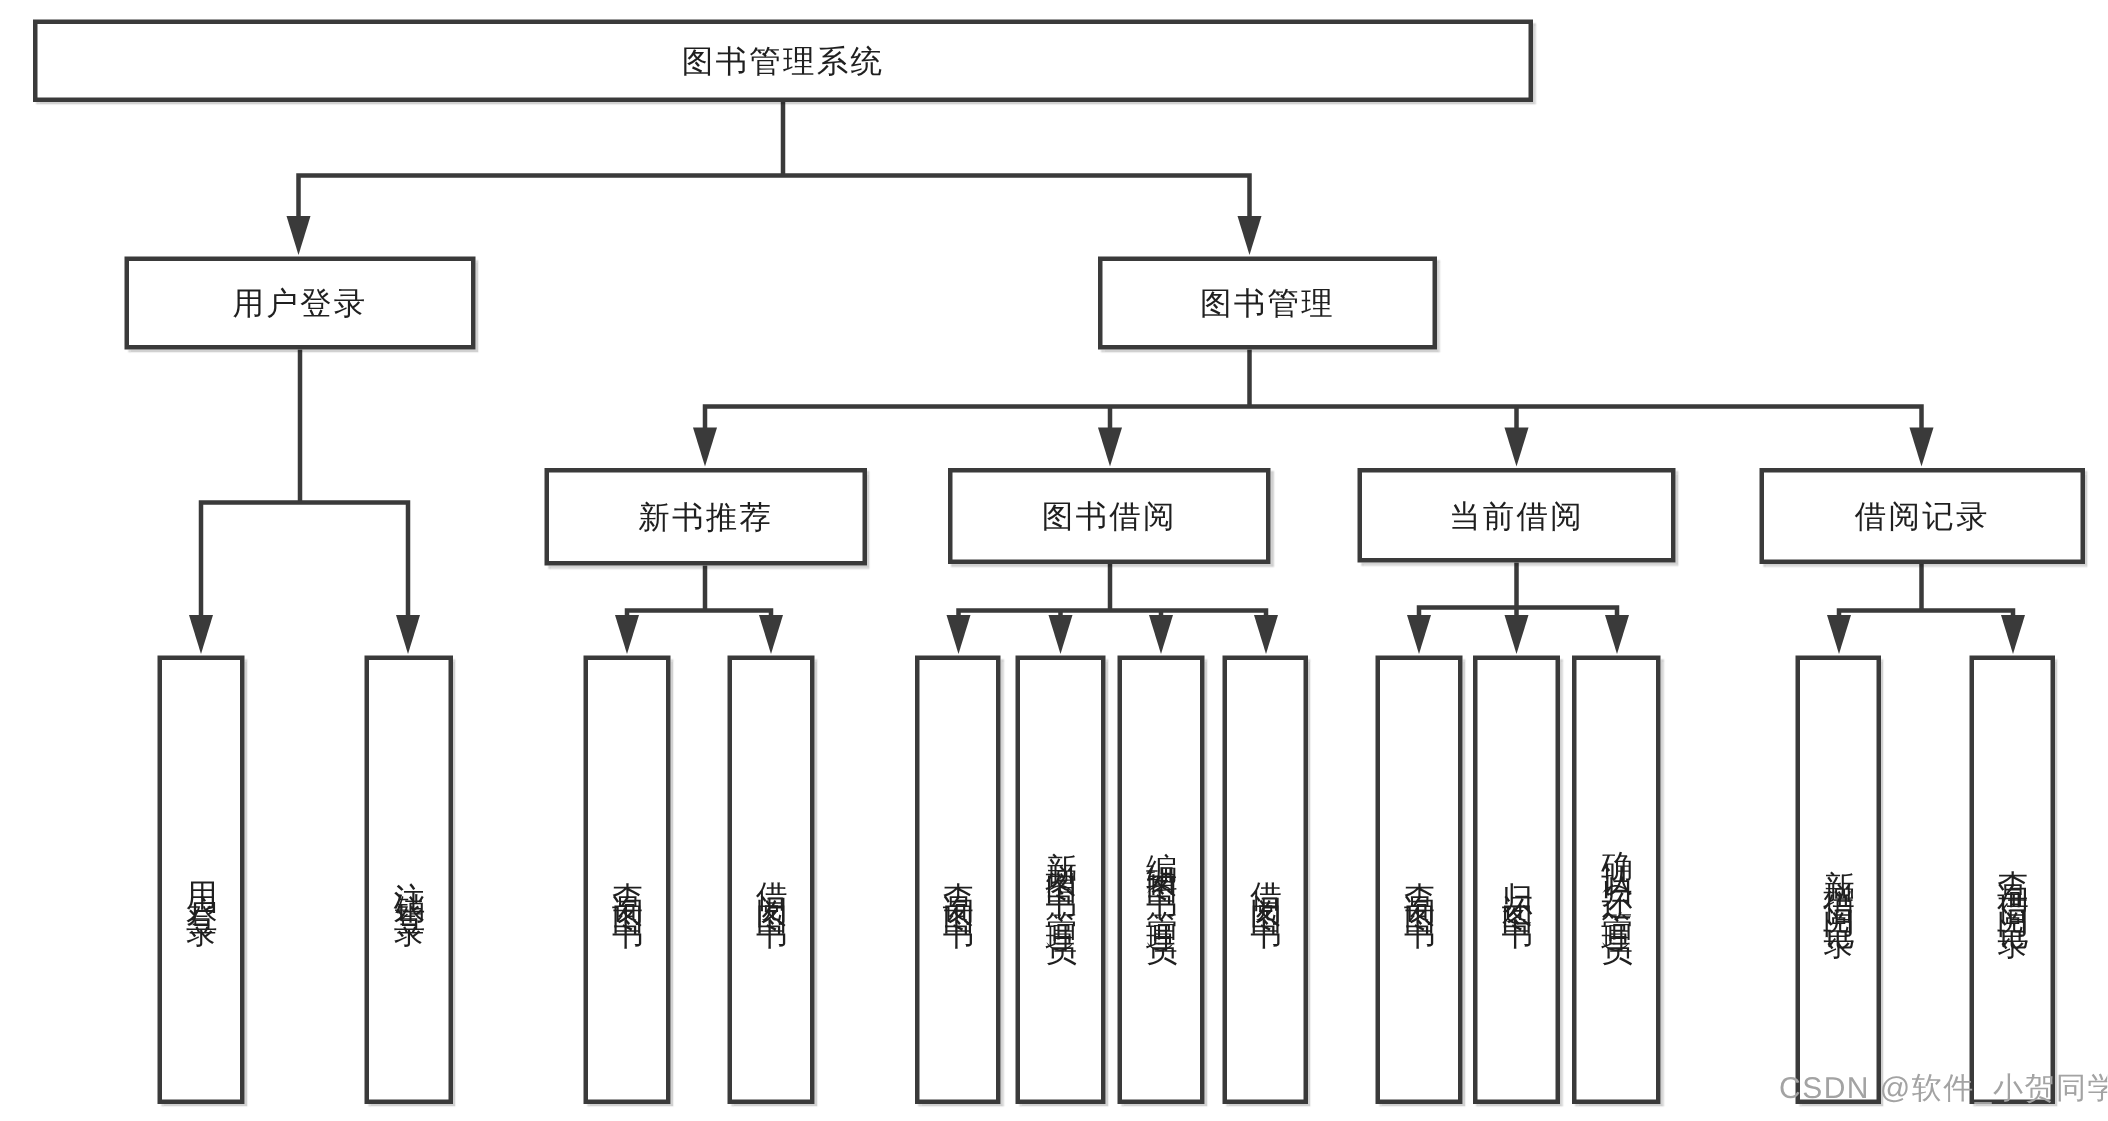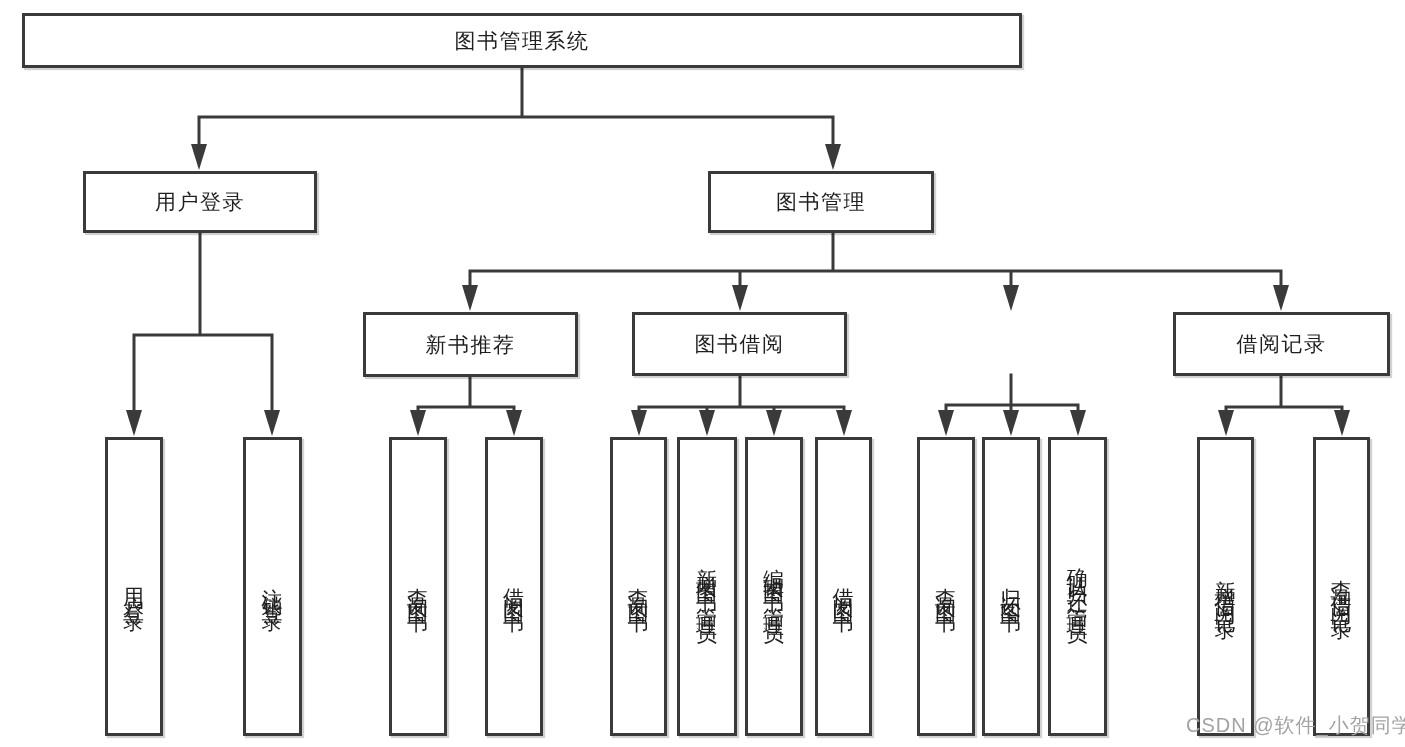--- a/index.html
+++ b/index.html
@@ -101,29 +101,32 @@
     </g>
   </svg>
 
   <div class="node" style="left:22px; top:13px; width:1000px; height:55px;">
     <span class="lbl">图书管理系统</span>
   </div>
 
   <div class="node" style="left:83px; top:171px; width:234px; height:62px;">
     <span class="lbl">用户登录</span>
   </div>
-  <div class="node" style="left:708px; top:171px; width:226px; height:62px;">
+  <div class="node" style="left:732px; top:171px; width:226px; height:62px;">
     <span class="lbl">图书管理</span>
   </div>
 
   <div class="node" style="left:632px; top:312px; width:215px; height:64px;">
     <span class="lbl">图书借阅</span>
   </div>
   <div class="node" style="left:363px; top:312px; width:215px; height:65px;">
     <span class="lbl">新书推荐</span>
+  </div>
+  <div class="node" style="left:905px; top:312px; width:212px; height:63px;">
+    <span class="lbl">当前借阅</span>
   </div>
   <div class="node" style="left:1173px; top:312px; width:217px; height:64px;">
     <span class="lbl">借阅记录</span>
   </div>
 
   <div class="node vnode" style="left:105px; top:437px; width:58px; height:299px;">
     <span class="lbl">用户登录</span>
   </div>
   <div class="node vnode" style="left:243px; top:437px; width:59px; height:299px;">
     <span class="lbl">注销登录</span>

